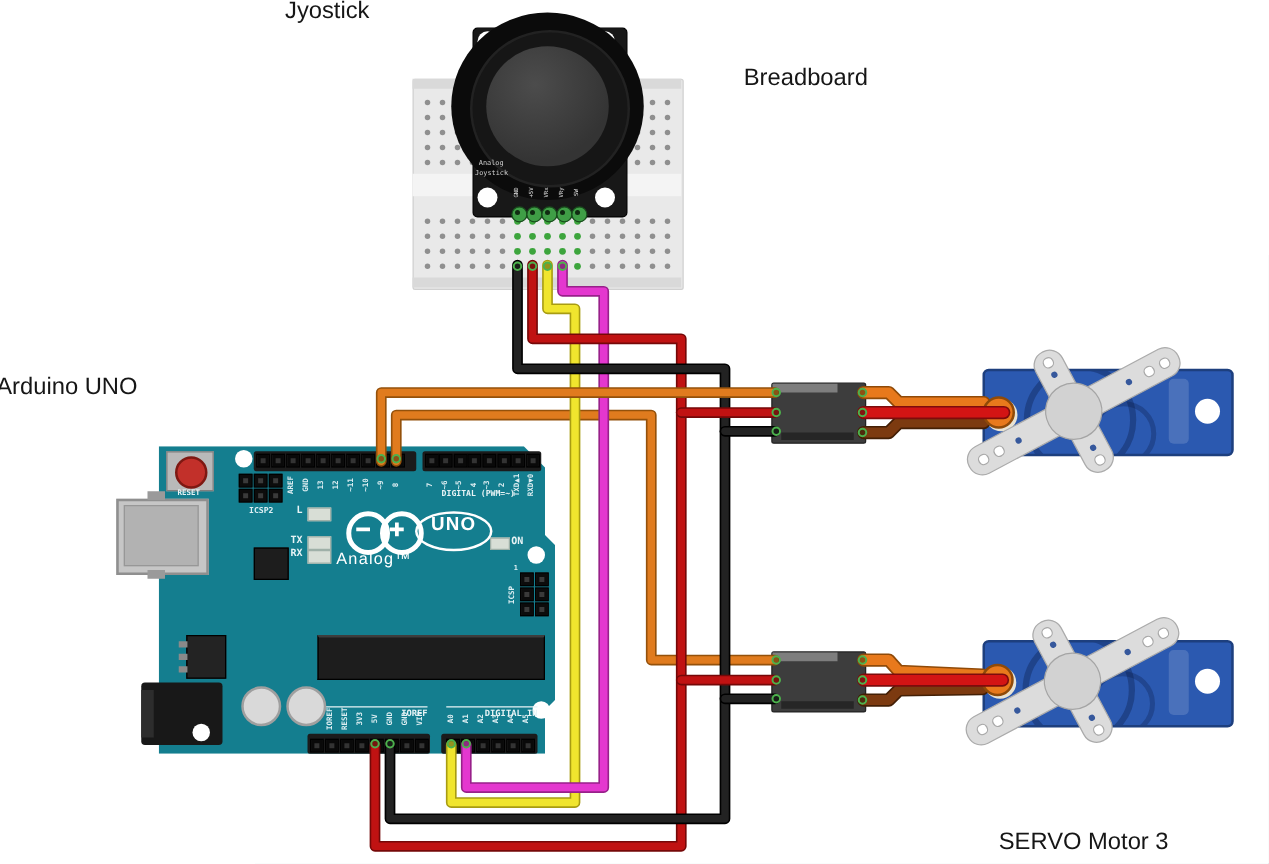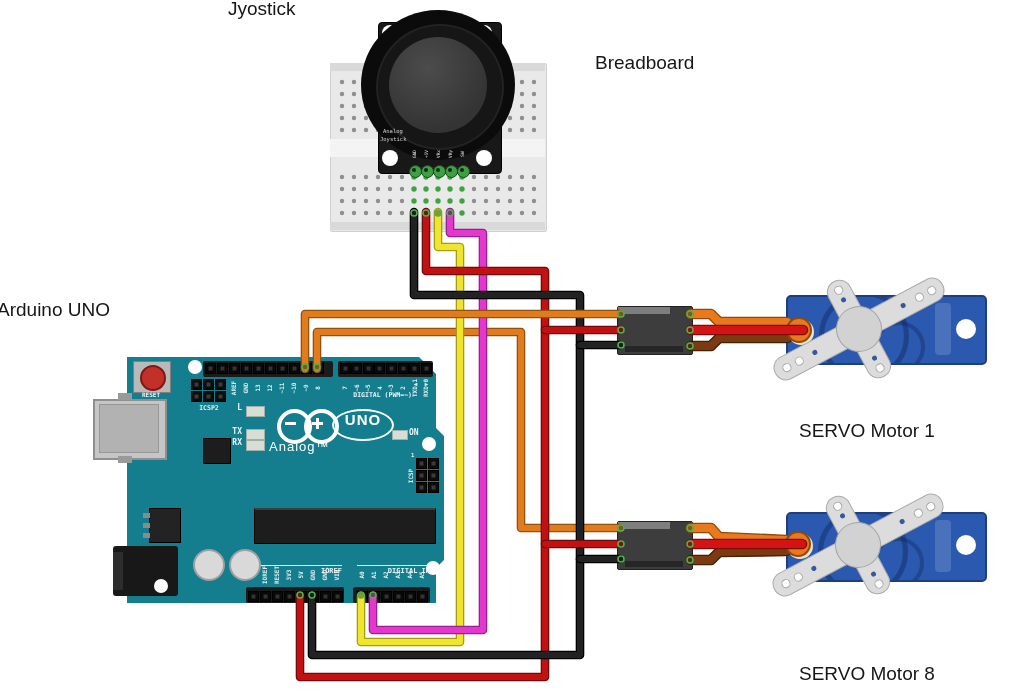--- a/index.html
+++ b/index.html
@@ -16,22 +16,21 @@
   .pinlabel{position:absolute;font-family:"DejaVu Sans Mono", monospace;font-weight:bold;
             color:#ddeef2;font-size:6px;white-space:nowrap;transform:translate(-50%,-50%) rotate(-90deg);}
 </style>
 </head>
 <body>
 
 <div id="canvas">
   <div class="title" style="left:228px;top:-2px;">Jyostick</div>
   <div class="title" style="left:595px;top:52px;">Breadboard</div>
   <div class="title" style="left:-3px;top:299px;">Arduino UNO</div>
-  <div class="title" style="left:799px;top:420px;">SERVO Motor 1</div>
-  <div class="title" style="left:799px;top:663px;">SERVO Motor 8</div>
+  <div class="title" style="left:799px;top:663px;">SERVO Motor 3</div>
 
   <div class="layer" id="breadboard-layer">
       <div style="position: absolute; left: 330px; top: 63px; width: 215px; height: 167px; background: rgb(233, 233, 233); border: 1px solid rgb(208, 208, 208); border-radius: 2px;"></div>
       <div style="position: absolute; left: 330px; top: 63px; width: 215px; height: 8px; background: rgb(217, 217, 217);"></div>
       <div style="position: absolute; left: 330px; top: 222px; width: 215px; height: 8px; background: rgb(217, 217, 217);"></div>
       <div style="position: absolute; left: 330px; top: 139px; width: 215px; height: 18px; background: rgb(244, 244, 244);"></div>
     </div>
   <svg id="bb-svg" width="1015" height="691">
       <circle cx="342" cy="82" r="2.2" fill="#8f8f8f"></circle>
       <circle cx="354" cy="82" r="2.2" fill="#8f8f8f"></circle>

